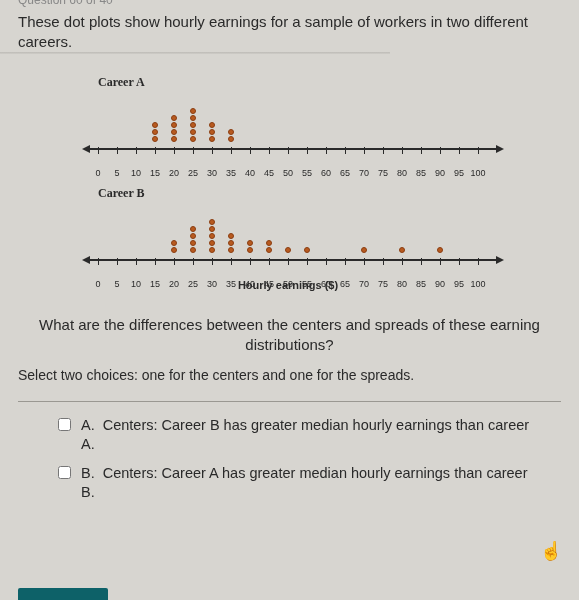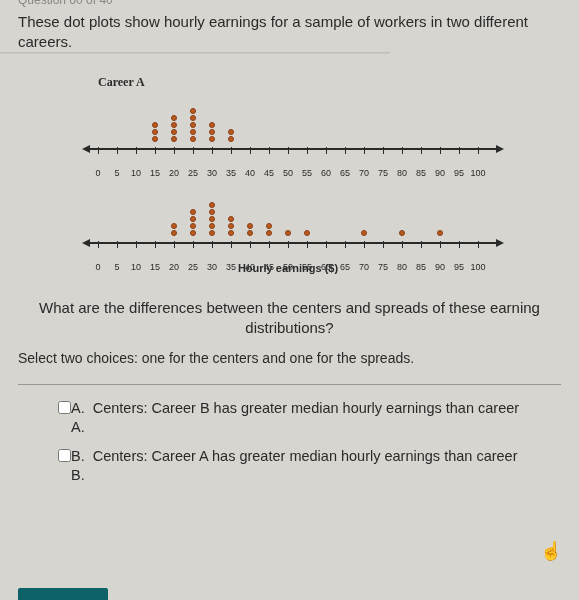--- a/index.html
+++ b/index.html
@@ -133,20 +133,21 @@
     margin-top: 12px;
   }
   .divider {
     border: none;
     border-top: 1px solid #9a9892;
     margin: 18px 0 14px 0;
   }
   .choice {
     display: flex;
     align-items: flex-start;
+    gap: 10px;
     margin: 10px 30px 10px 40px;
     font-size: 14.5px;
     line-height: 1.3;
   }
   .choice input { margin-top: 2px; flex-shrink: 0; }
   .choice .letter { margin-right: 4px; }
   .cursor {
     position: absolute;
     right: 16px;
     top: 540px;
@@ -250,20 +251,21 @@
           <span style="left: 285px;">75</span>
           <span style="left: 304px;">80</span>
           <span style="left: 323px;">85</span>
           <span style="left: 342px;">90</span>
           <span style="left: 361px;">95</span>
           <span style="left: 380px;">100</span>
         </div>
       </div>
     </div>
     <div class="plot-block">
+      <div class="career-label">Career B</div>
       <div class="dotplot">
         <div class="dots-area">
           <div class="col" style="left: 71px;">
             <div class="dot"></div>
             <div class="dot"></div>
           </div>
           <div class="col" style="left: 90px;">
             <div class="dot"></div>
             <div class="dot"></div>
             <div class="dot"></div>

